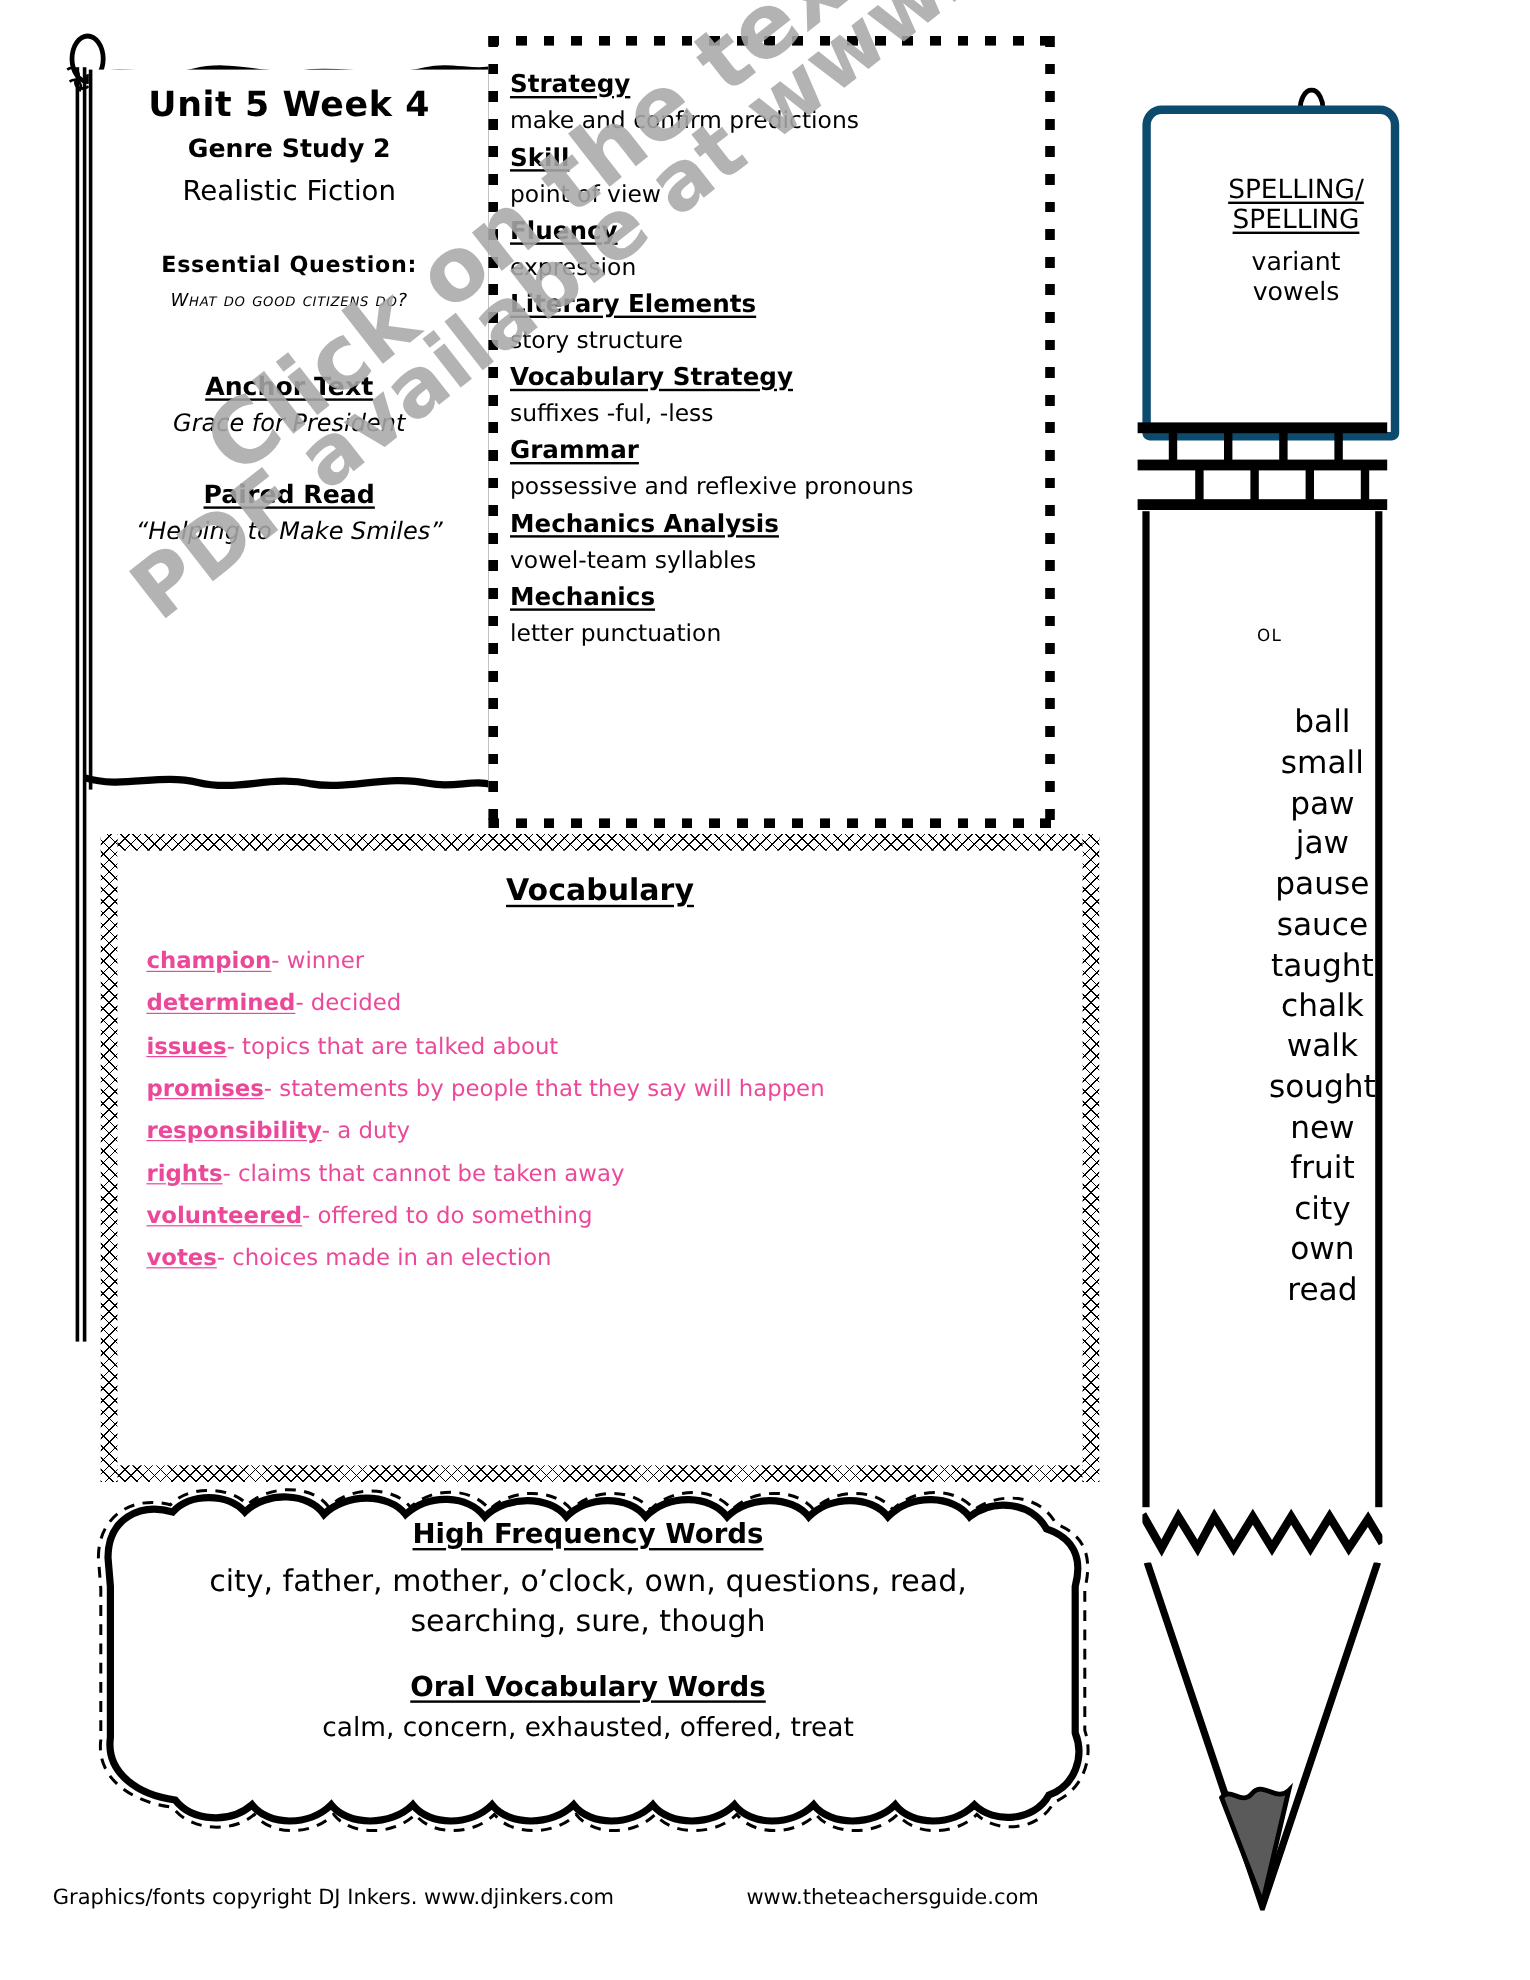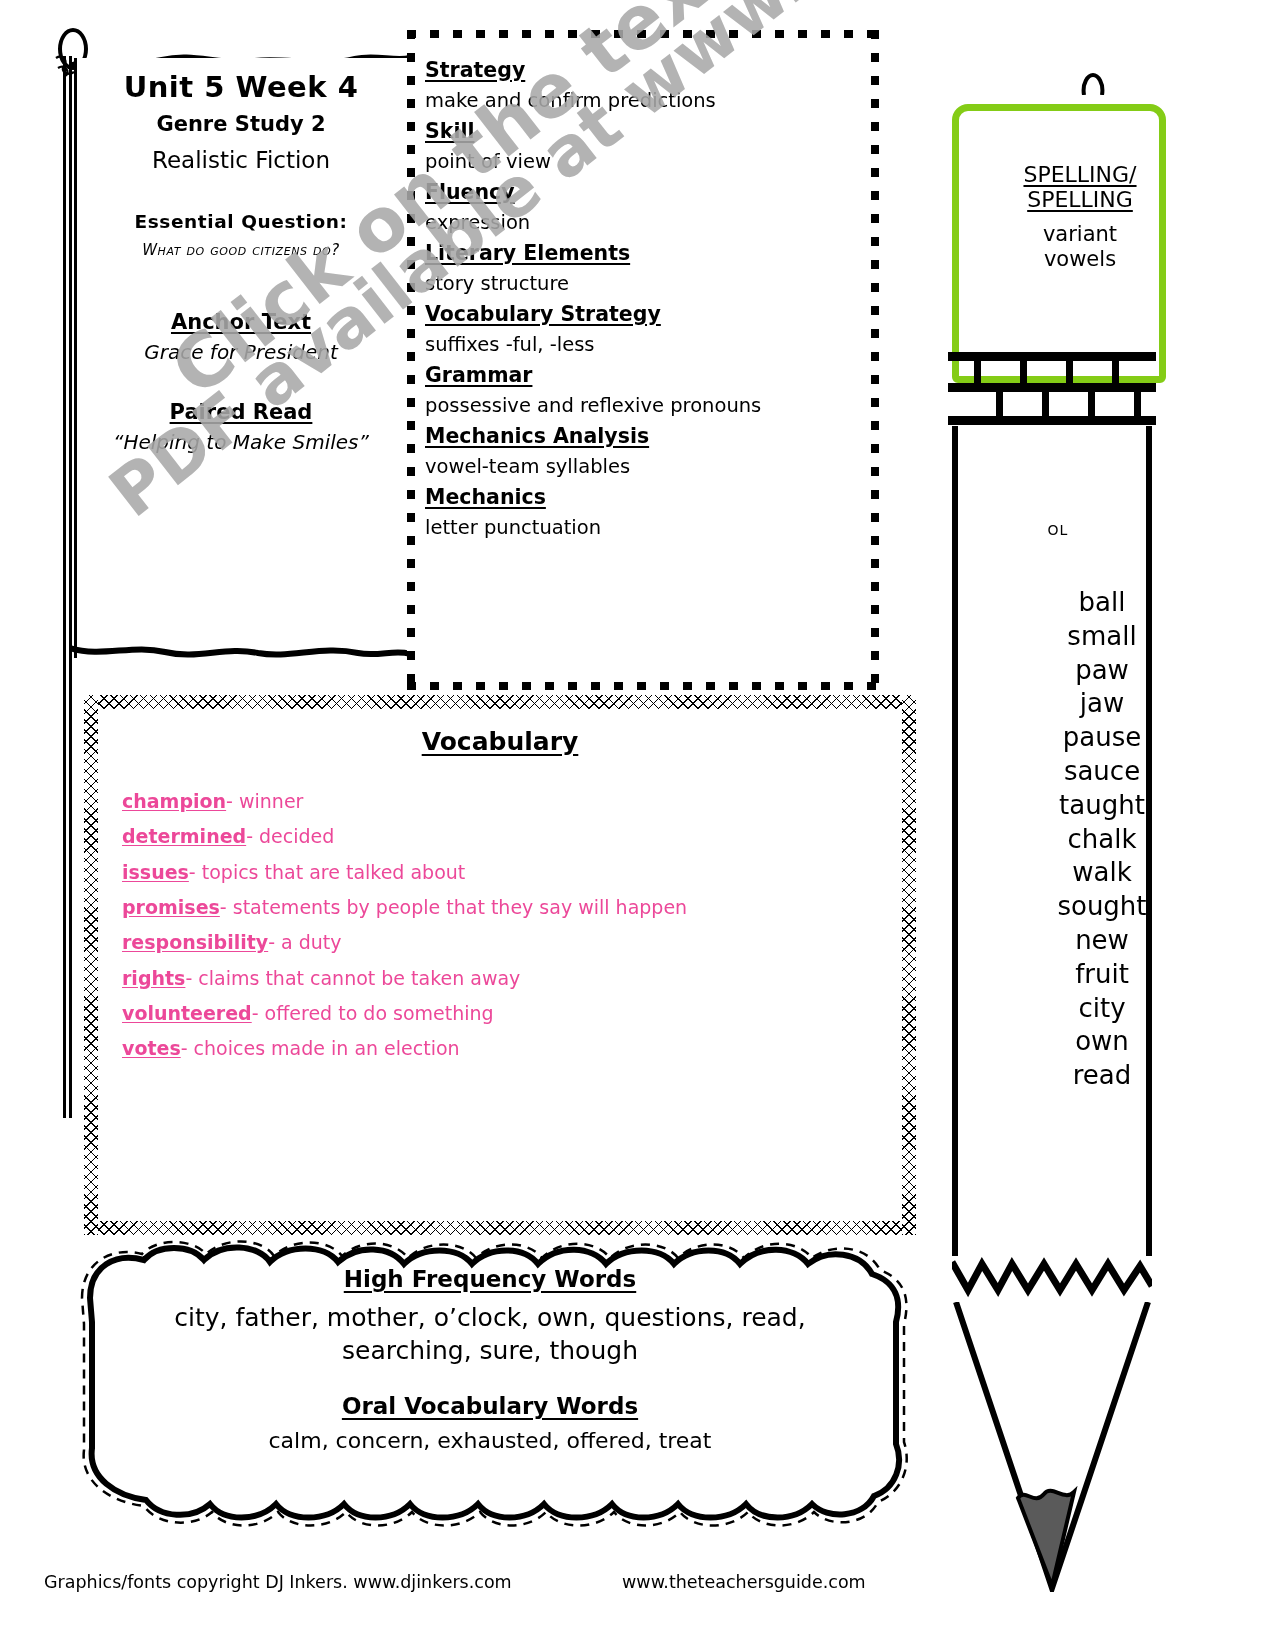--- a/index.html
+++ b/index.html
@@ -139,22 +139,22 @@
   .footer{
     position:absolute;left:44px;top:1572px;width:900px;
     font-size:17.5px;color:#000;
   }
   .footer .credit{position:absolute;left:0;top:0;white-space:nowrap;}
   .footer .site{position:absolute;left:578px;top:0;white-space:nowrap;}
 
   
   .pencil{position:absolute;left:930px;top:70px;width:290px;height:1560px;}
   .pencil-eraser{
-    position:absolute;left:22px;top:34px;width:200px;height:265px;
-    border:7px solid #84cc16;border-radius:16px 16px 6px 6px;background:#fff;
+    position:absolute;left:22px;top:18px;width:200px;height:265px;
+    border:7px solid #0c4a6e;border-radius:16px 16px 6px 6px;background:#fff;
   }
   .eraser-tip{
     position:absolute;left:150px;top:3px;width:26px;height:22px;
   }
   .ferrule{
     position:absolute;left:18px;top:282px;width:208px;height:74px;
   }
   .fer-band{position:absolute;left:0;width:208px;height:9px;background:#000;}
   .fer-band.b1{top:0;}
   .fer-band.b2{top:31px;}

